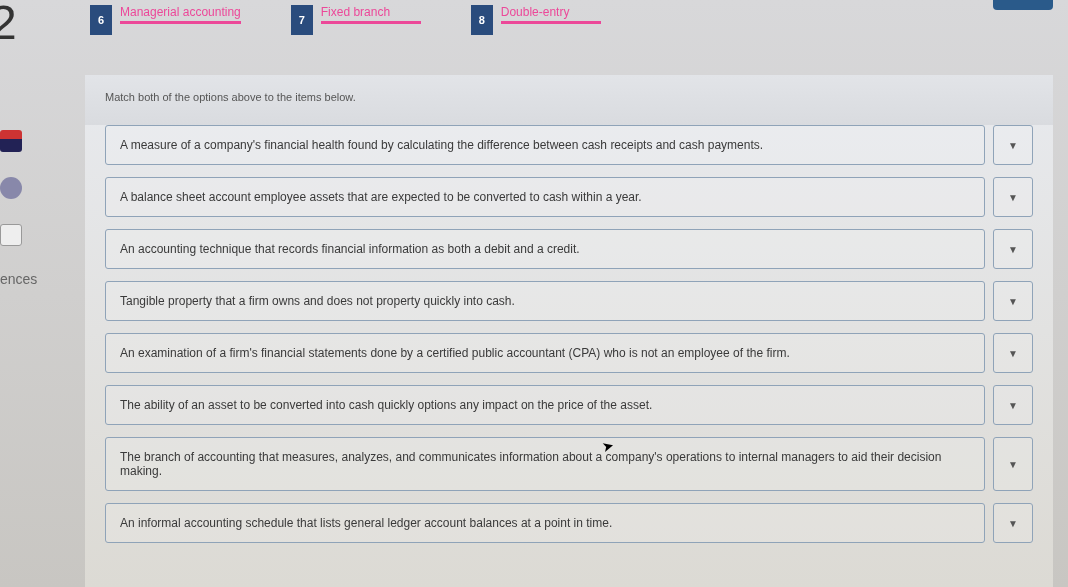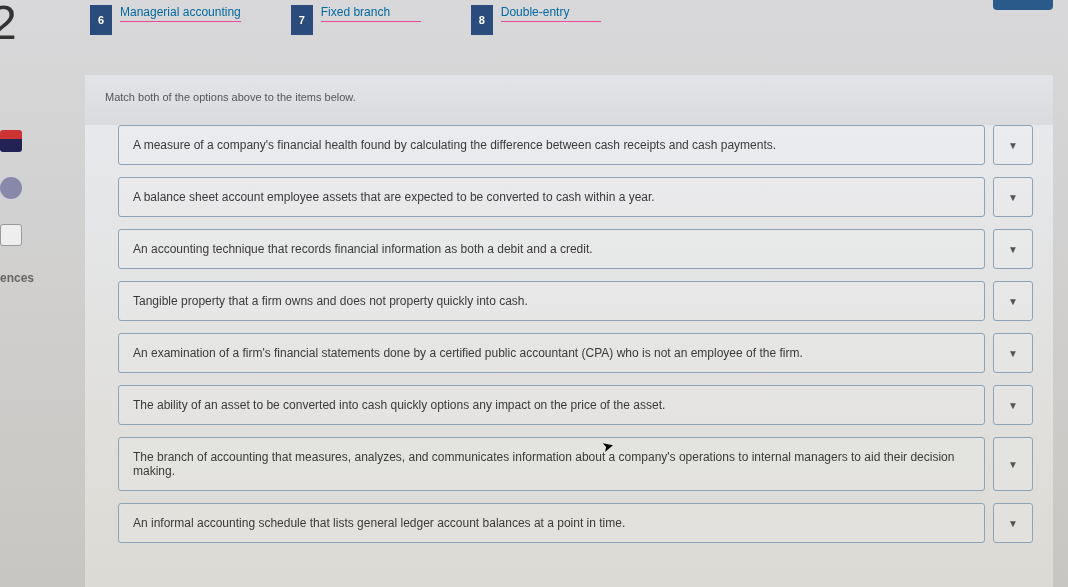--- a/index.html
+++ b/index.html
@@ -35,21 +35,21 @@
       border-radius: 3px;
       font-size: 9px;
       text-align: center;
       line-height: 22px;
       color: #555;
       overflow: hidden;
     }
     .side-icon.flag { background: linear-gradient(#c33 40%, #225 40%); }
     .side-icon.save { background: #88a; border-radius: 50%; }
     .side-icon.doc { background: #eee; border: 1px solid #999; }
-    .side-label { font-size: 12px; color: #666; font-weight: bold; }
+    .side-label { font-size: 14px; color: #666; }
     .options-bar {
       position: absolute;
       top: 5px;
       left: 90px;
       display: flex;
       gap: 50px;
       align-items: flex-start;
     }
     .option-block {
       display: flex;
@@ -62,23 +62,23 @@
       width: 22px;
       height: 30px;
       display: flex;
       align-items: center;
       justify-content: center;
       font-size: 11px;
       font-weight: bold;
     }
     .option-label {
       font-size: 12px;
-      color: #0369a1;
+      color: #ec4899;
       font-weight: 500;
-      border-bottom: 1px solid #ec4899;
+      border-bottom: 3px solid #ec4899;
       padding-bottom: 2px;
       min-width: 100px;
     }
     .content-panel {
       position: absolute;
       top: 75px;
       left: 85px;
       right: 15px;
       bottom: 0;
       background: linear-gradient(180deg, #e8eaee 0%, #dcdad4 100%);
@@ -105,21 +105,20 @@
     .prompt-box {
       flex: 1;
       border: 1px solid #8fa3b8;
       background: rgba(255,255,255,0.15);
       border-radius: 3px;
       padding: 12px 14px;
       font-size: 12px;
       color: #3a3a3a;
       display: flex;
       align-items: center;
-      margin-left: 13px;
     }
     .dropdown-box {
       width: 40px;
       border: 1px solid #8fa3b8;
       background: rgba(255,255,255,0.15);
       border-radius: 3px;
       display: flex;
       align-items: center;
       justify-content: center;
       cursor: pointer;

